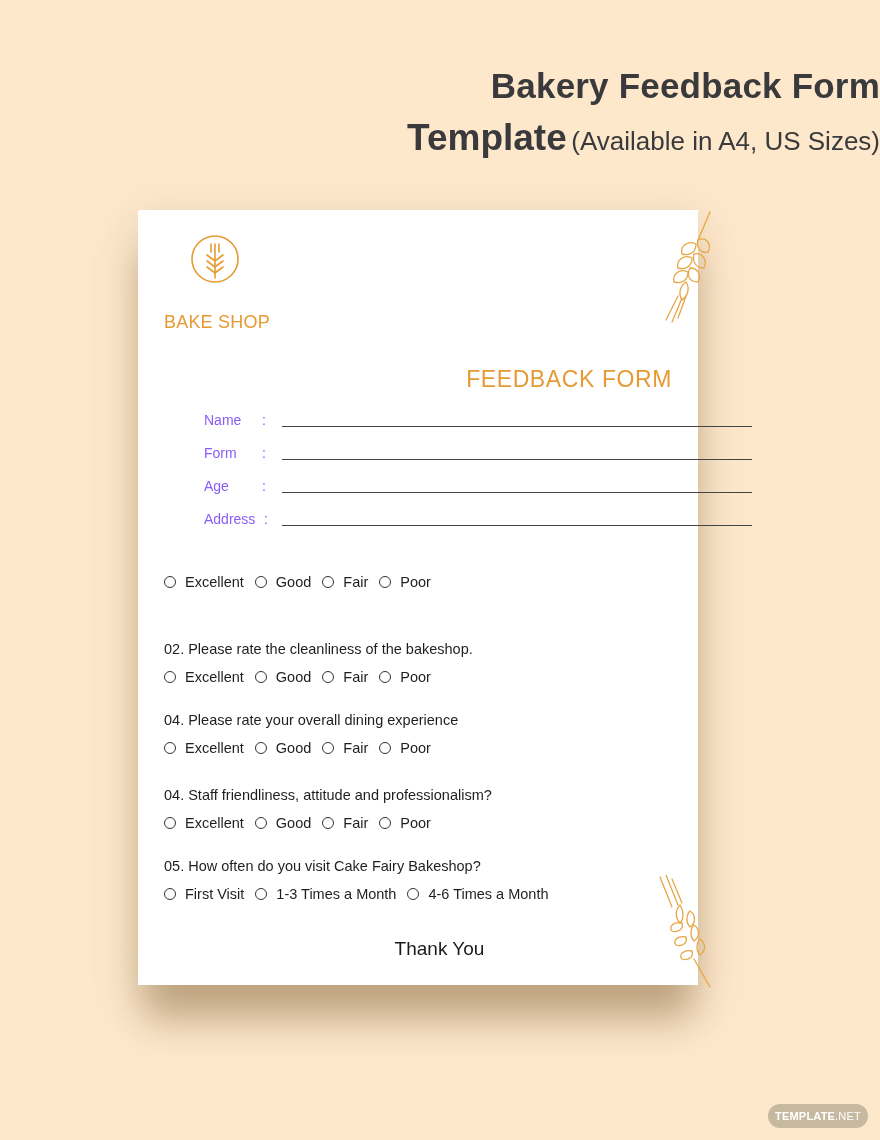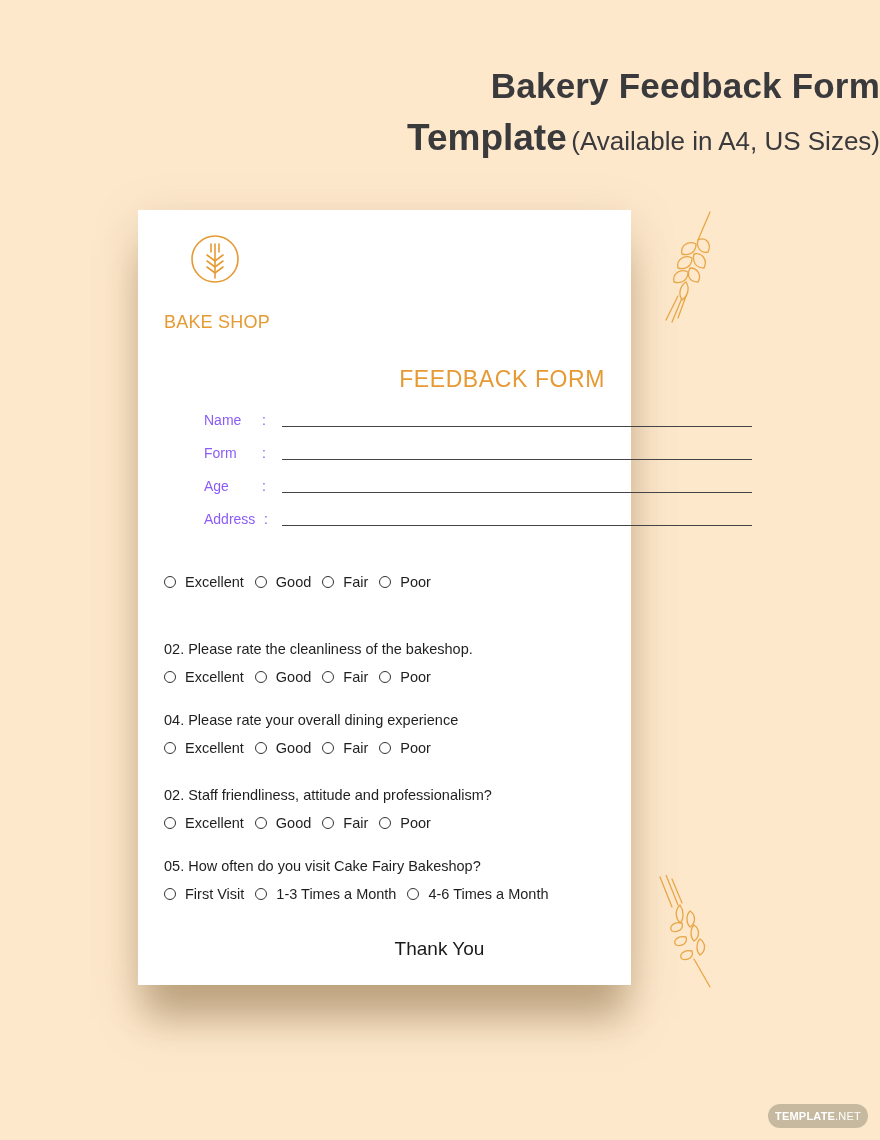--- a/index.html
+++ b/index.html
@@ -11,21 +11,21 @@
   .headline {
     position: absolute; left: 0; top: 62px; width: 880px; text-align: right;
     color: #3a3a3d;
   }
   .headline .l1 { font-size: 35px; font-weight: bold; line-height: 48px; letter-spacing: 0.2px; }
   .headline .l2 { margin-top: 2px; line-height: 52px; }
   .headline .l2 .big { font-size: 37px; font-weight: bold; }
   .headline .l2 .small { font-size: 26px; font-weight: normal; }
 
   .paper {
-    position: absolute; left: 138px; top: 210px; width: 493px; height: 775px;
+    position: absolute; left: 138px; top: 210px; width: 560px; height: 775px;
     background: #ffffff;
     box-shadow: 0 40px 36px -6px rgba(150, 120, 80, 0.55), 0 10px 40px rgba(170,140,100,0.25);
   }
   .paper-inner { position: absolute; inset: 0; background: #fff; }
 
   .logo { position: absolute; left: 26px; top: 24px; width: 110px; }
   .logo svg { position: absolute; left: 26px; top: 0; }
   .logo .brand {
     position: absolute; left: 0; top: 78px; font-size: 18px; color: #e69a33; white-space: nowrap;
     letter-spacing: 0.2px;
@@ -191,21 +191,21 @@
           <span>Fair</span>
         </label>
       <label class="opt">
           <span class="radio"></span>
           <span>Poor</span>
         </label>
     </div>
   </div>
 
   <div class="q" style="top:574px">
-    <span class="text">02. Staff friendliness, attitude and professionalism?</span>
+    <span class="text">04. Staff friendliness, attitude and professionalism?</span>
     <div class="opts">
       <label class="opt">
           <span class="radio"></span>
           <span>Excellent</span>
         </label>
       <label class="opt">
           <span class="radio"></span>
           <span>Good</span>
         </label>
       <label class="opt">

